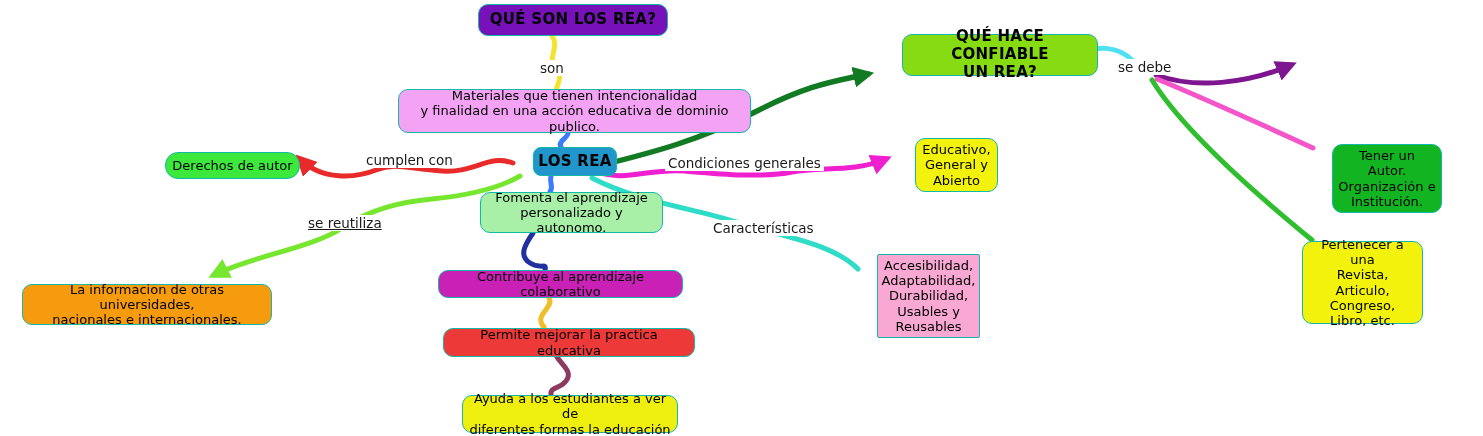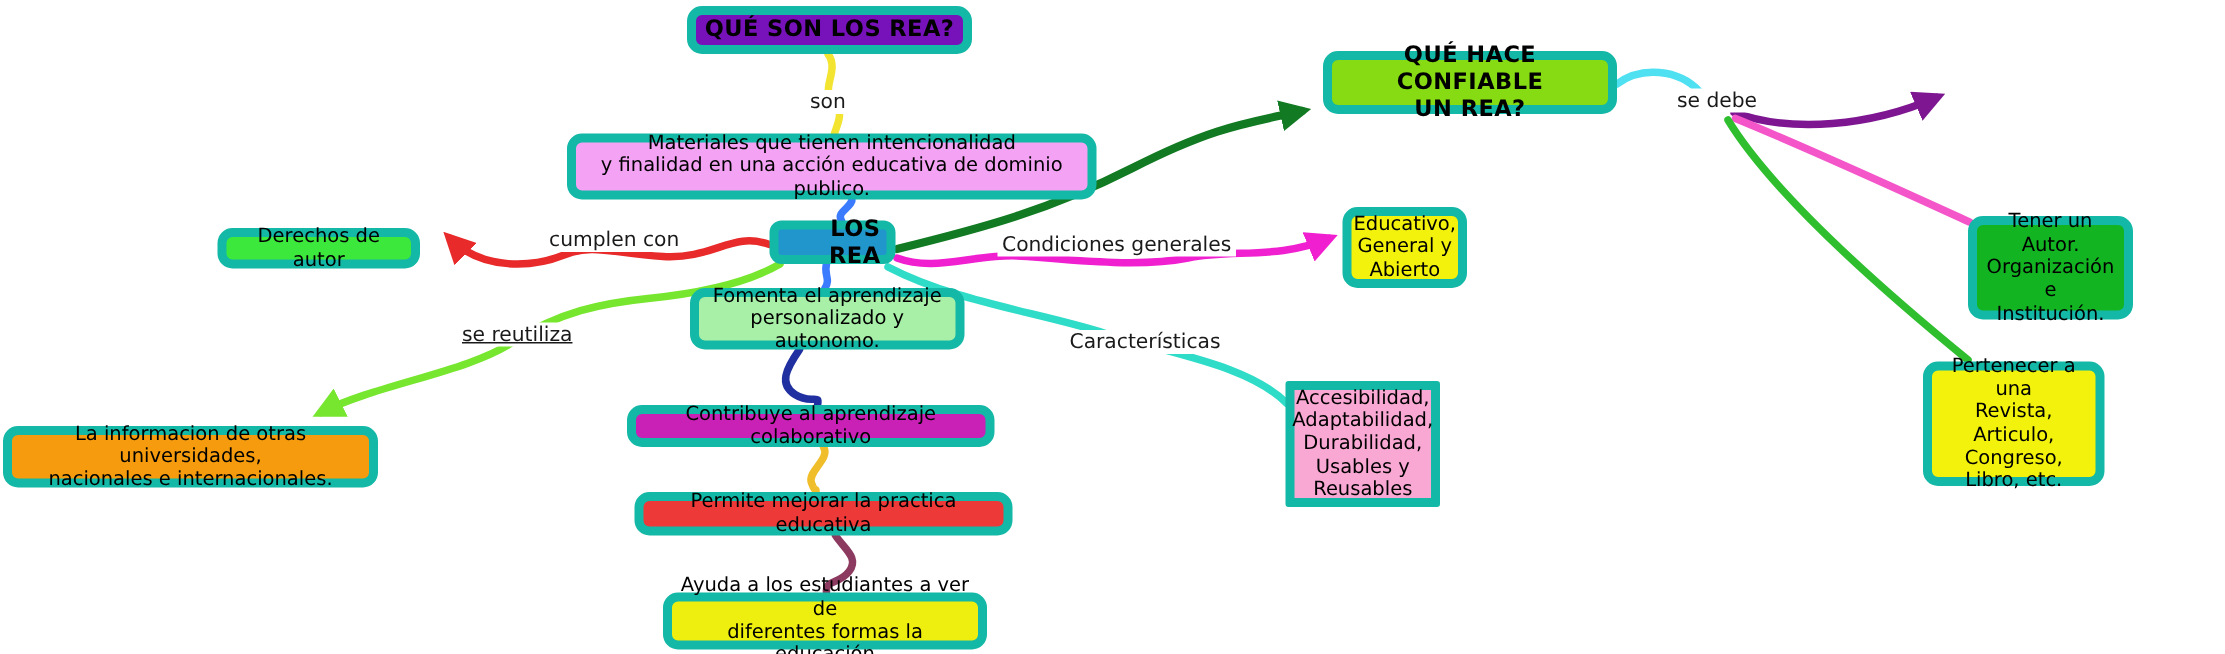--- a/index.html
+++ b/index.html
@@ -5,23 +5,24 @@
   html,body { margin:0; padding:0; background:#ffffff; }
   .canvas {
     position:relative; width:1483px; height:436px; background:#ffffff;
     overflow:hidden; font-family:"DejaVu Sans", sans-serif;
   }
   .edges { position:absolute; left:0; top:0; width:1483px; height:436px; }
   .node {
     position:absolute; box-sizing:border-box;
     display:flex; align-items:center; justify-content:center;
     text-align:center; white-space:pre-line;
-    border:6px solid #14b8a6; border-radius:10px;
+    border:1px solid #14b8a6; border-radius:10px;
     font-size:13px; line-height:1.18; color:#000;
     padding:1px 4px;
+    margin-left:20px;
   }
   .bold { font-weight:bold; font-size:15px; letter-spacing:0.3px; }
   .elabel {
     position:absolute; font-size:13.5px; color:#1a1a1a;
     background:#ffffff; padding:0 3px; white-space:nowrap;
   }
 </style>
 </head>
 <body>
 
@@ -60,21 +61,21 @@
     <path d="M1078,56 C1094,44 1119,46 1133,61" stroke="#4FE0F2" stroke-width="5" fill="none" stroke-linecap="round"></path>
     <path d="M1156,75 C1195,89 1247,84 1291,65" stroke="#7D1690" stroke-width="5" fill="none" stroke-linecap="round" marker-end="url(#mk-purple)"></path>
     <path d="M1157,79 C1206,99 1256,122 1313,148" stroke="#F455C8" stroke-width="5" fill="none" stroke-linecap="round"></path>
     <path d="M1152,80 C1180,126 1246,186 1312,240" stroke="#2EBE2E" stroke-width="5" fill="none" stroke-linecap="round"></path>
   </svg>
 
   <div class="node bold" style="left: 458px; top: 4px; width: 190px; height: 32px; background-color: rgb(119, 18, 187);">QUÉ SON LOS REA?</div>
   <div class="node" style="left: 378px; top: 89px; width: 353px; height: 44px; background-color: rgb(244, 163, 244);">Materiales que tienen intencionalidad
 y finalidad en una acción educativa de dominio publico.</div>
   <div class="node bold" style="left: 513px; top: 147px; width: 84px; height: 29px; border-radius: 8px; background-color: rgb(33, 150, 204); text-align: right;">LOS REA</div>
-  <div class="node" style="left: 145px; top: 152px; width: 135px; height: 27px; background-color: rgb(61, 232, 61);">Derechos de autor</div>
+  <div class="node" style="left: 145px; top: 152px; width: 135px; height: 27px; background-color: rgb(61, 232, 61); border-radius: 13px;">Derechos de autor</div>
   <div class="node" style="left: 460px; top: 192px; width: 183px; height: 41px; background-color: rgb(168, 240, 168);">Fomenta el aprendizaje
 personalizado y autonomo.</div>
   <div class="node" style="left: 418px; top: 270px; width: 245px; height: 28px; background-color: rgb(201, 32, 181);">Contribuye al aprendizaje colaborativo</div>
   <div class="node" style="left: 423px; top: 328px; width: 252px; height: 29px; background-color: rgb(238, 57, 57);">Permite mejorar la practica educativa</div>
   <div class="node" style="left: 442px; top: 395px; width: 216px; height: 38px; background-color: rgb(239, 239, 15);">Ayuda a los estudiantes a ver de
 diferentes formas la educación</div>
   <div class="node" style="left: 2px; top: 284px; width: 250px; height: 41px; background-color: rgb(245, 155, 13);">La informacion de otras universidades,
 nacionales e internacionales.</div>
   <div class="node bold" style="left: 882px; top: 34px; width: 196px; height: 42px; background-color: rgb(134, 219, 19);">QUÉ HACE CONFIABLE
 UN REA?</div>

